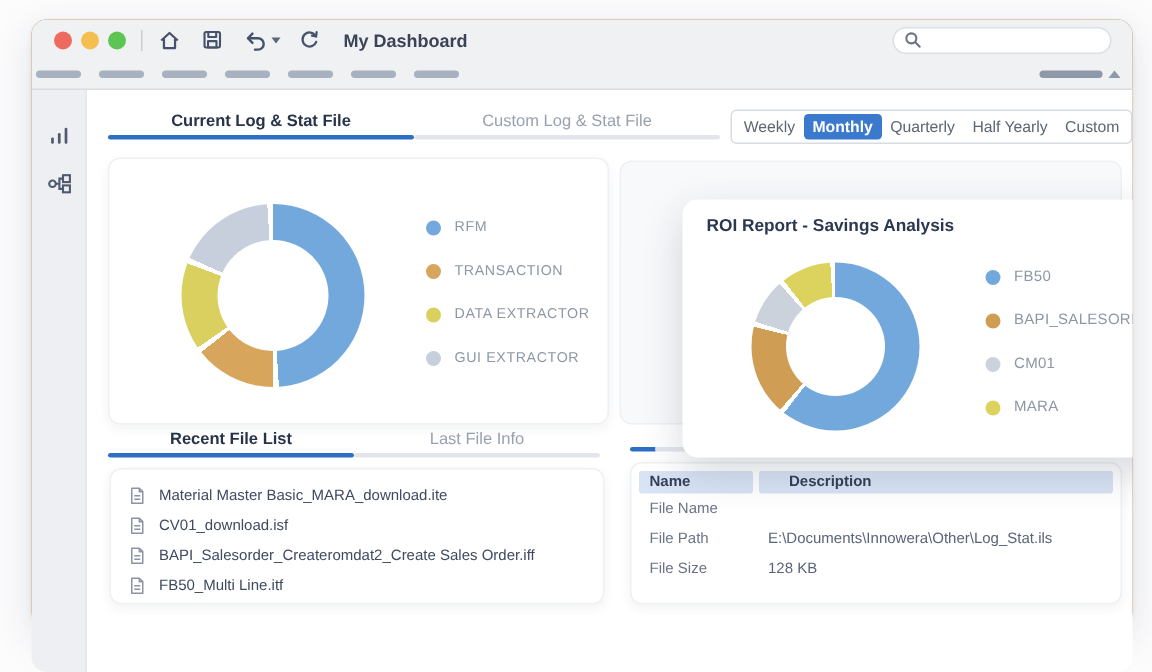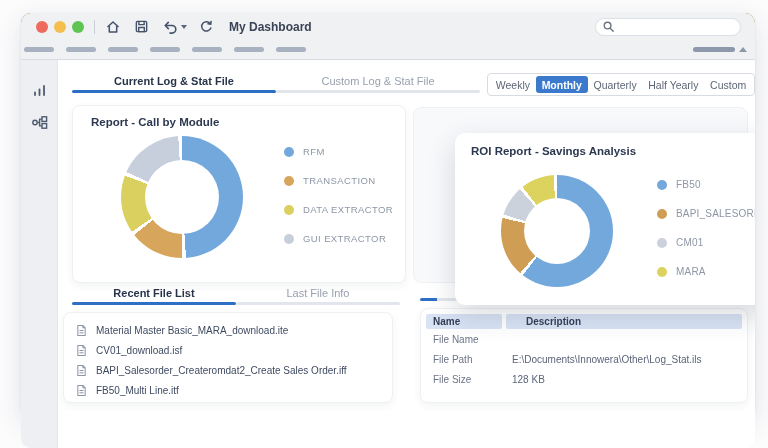--- a/index.html
+++ b/index.html
@@ -80,21 +80,21 @@
   .legend2 { left:202px; top:37px; }
   .legend2 .ltxt { font-size:10px; letter-spacing:.2px; }
 
   
   .list-tabs { position:absolute; left:14px; top:226px; width:328px; display:flex; }
   
   .sliver-blue { position:absolute; left:362px; top:238px; width:17px; height:3px; background:#2e6fc6; z-index:1; border-radius:2px 0 0 2px; }
   .sliver-gray { position:absolute; left:379px; top:238px; width:128px; height:3px; background:#e2e6ec; z-index:1; }
 
   
-  .files-card { left:5px; top:252px; width:330px; height:91px; padding:7px 12px; z-index:2;text-align:right; }
+  .files-card { left:15px; top:252px; width:330px; height:91px; padding:7px 12px; z-index:2;text-align:right; }
   .file-row { display:flex; align-items:center; height:20px; }
   .file-row .ficon { color:#8a94a4; display:flex; margin-right:9px; flex:0 0 auto; }
   .file-row .fname { font-size:10px; color:#3f4a60; white-space:nowrap; }
 
   
   .table-card { left:362px; top:248px; width:328px; height:95px; padding:5px; z-index:2; }
   .thead { display:flex; gap:4px;align-items:flex-end; }
   .th { background:#d8e3f4; height:15px; display:flex; align-items:center;
         font-size:10px; font-weight:bold; color:#333f58; border-radius:2px; }
   .th.c1 { width:76px; padding-left:7px; }
@@ -202,21 +202,20 @@
 
         <div class="periods">
           <div class="pbtn">Weekly</div>
           <div class="pbtn active">Monthly</div>
           <div class="pbtn">Quarterly</div>
           <div class="pbtn">Half Yearly</div>
           <div class="pbtn">Custom</div>
         </div>
 
         <div class="card card1">
-          <div class="card-title">Report - Call by Module</div>
           <div class="donut donut1" style="background: conic-gradient(rgb(115, 168, 220) 0%, rgb(115, 168, 220) 48.96%, rgb(255, 255, 255) 48.96%, rgb(255, 255, 255) 49.96%, rgb(216, 165, 92) 49.96%, rgb(216, 165, 92) 64.36%, rgb(255, 255, 255) 64.36%, rgb(255, 255, 255) 65.36%, rgb(217, 208, 95) 65.36%, rgb(217, 208, 95) 80.72%, rgb(255, 255, 255) 80.72%, rgb(255, 255, 255) 81.72%, rgb(199, 207, 221) 81.72%, rgb(199, 207, 221) 99%, rgb(255, 255, 255) 99%, rgb(255, 255, 255) 100%);"></div>
           <div class="legend legend1">
             <div class="li">
               <span class="dot" style="background: rgb(115, 168, 220);"></span>
               <span class="ltxt">RFM</span>
             </div>
             <div class="li">
               <span class="dot" style="background: rgb(216, 165, 92);"></span>
               <span class="ltxt">TRANSACTION</span>
             </div>

